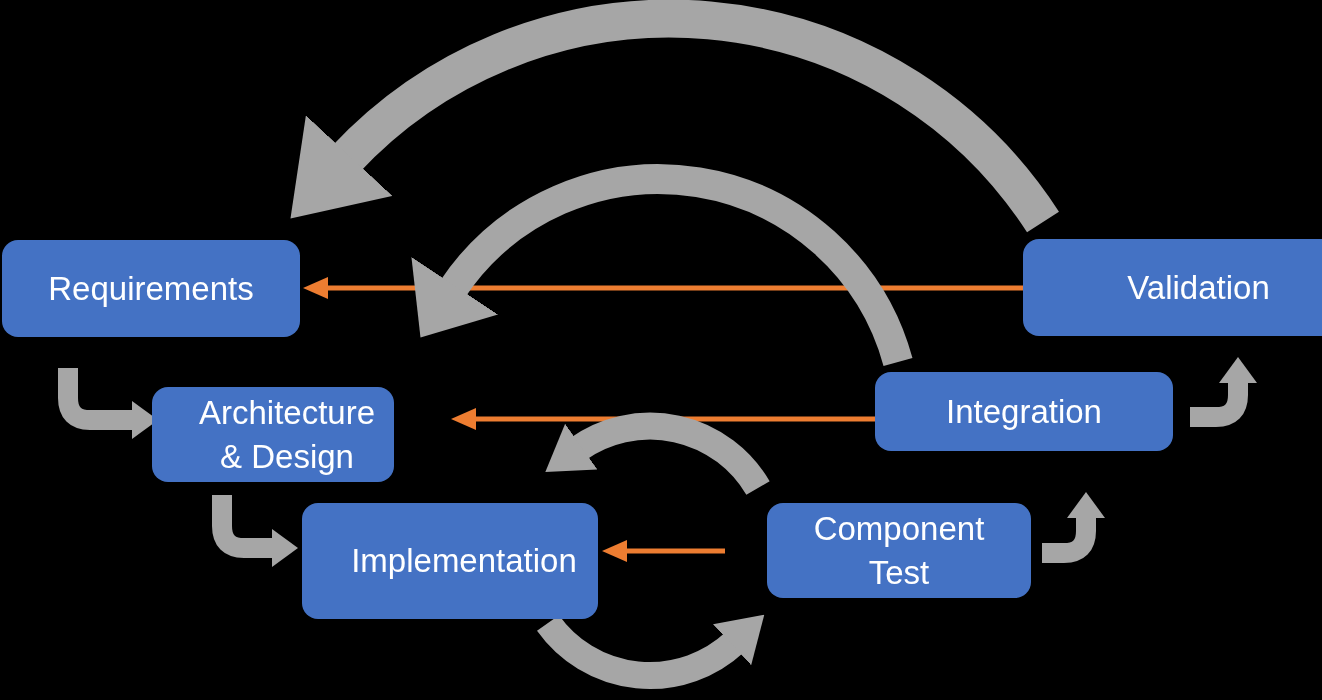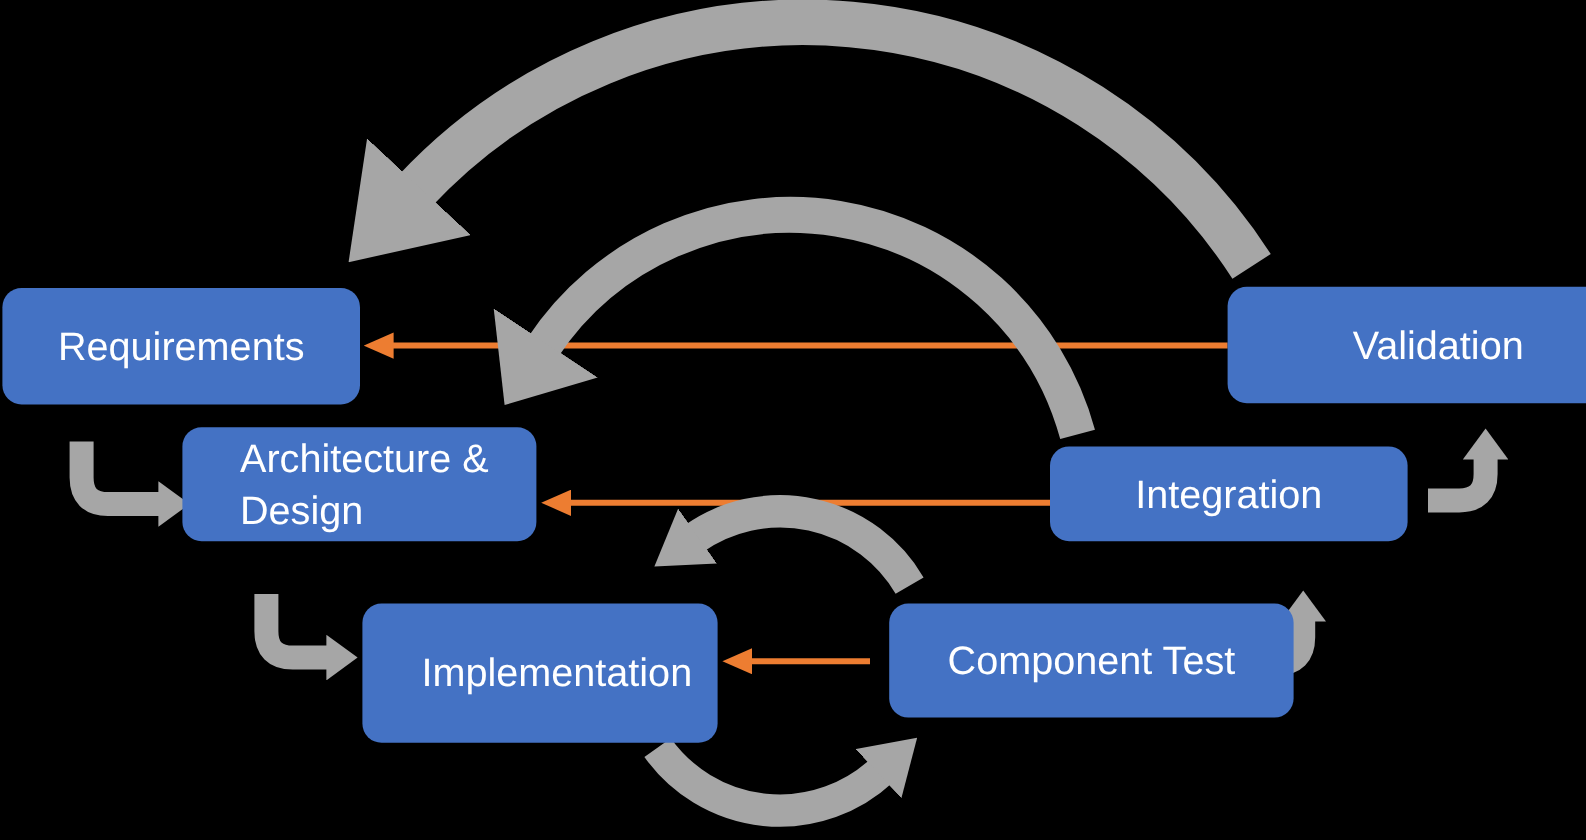--- a/index.html
+++ b/index.html
@@ -21,31 +21,32 @@
     top: 0;
   }
   .node {
     position: absolute;
     background: var(--node-fill, #4472C4);
     color: var(--node-text, #FFFFFF);
     border-radius: 16px;
     display: flex;
     align-items: center;
     justify-content: center;
+    text-align: center;
     font-size: 33px;
     line-height: 1.32;
     padding: 0 20px;
     box-sizing: border-box;
   }
   #node-requirements   { left: 2px;    top: 240px; width: 298px; height: 97px; }
   #node-validation     { left: 1023px; top: 239px; width: 351px; height: 97px; }
-  #node-architecture   { left: 152px;  top: 356px; width: 295px; height: 95px; padding-left: 48px; }
+  #node-architecture   { left: 152px;  top: 387px; width: 242px; height: 95px; padding-left: 48px; }
   #node-integration    { left: 875px;  top: 372px; width: 298px; height: 79px; }
   #node-implementation { left: 302px;  top: 503px; width: 296px; height: 116px; padding-left: 48px; }
-  #node-component-test { left: 741px;  top: 503px; width: 337px; height: 95px; }
+  #node-component-test { left: 767px;  top: 503px; width: 264px; height: 95px; }
 
   .orange-line {
     stroke: var(--orange, #ED7D31);
     stroke-width: 5;
     fill: none;
     stroke-linecap: butt;
   }
   .gray-elbow {
     stroke: var(--gray, #A6A6A6);
     stroke-width: 20;

